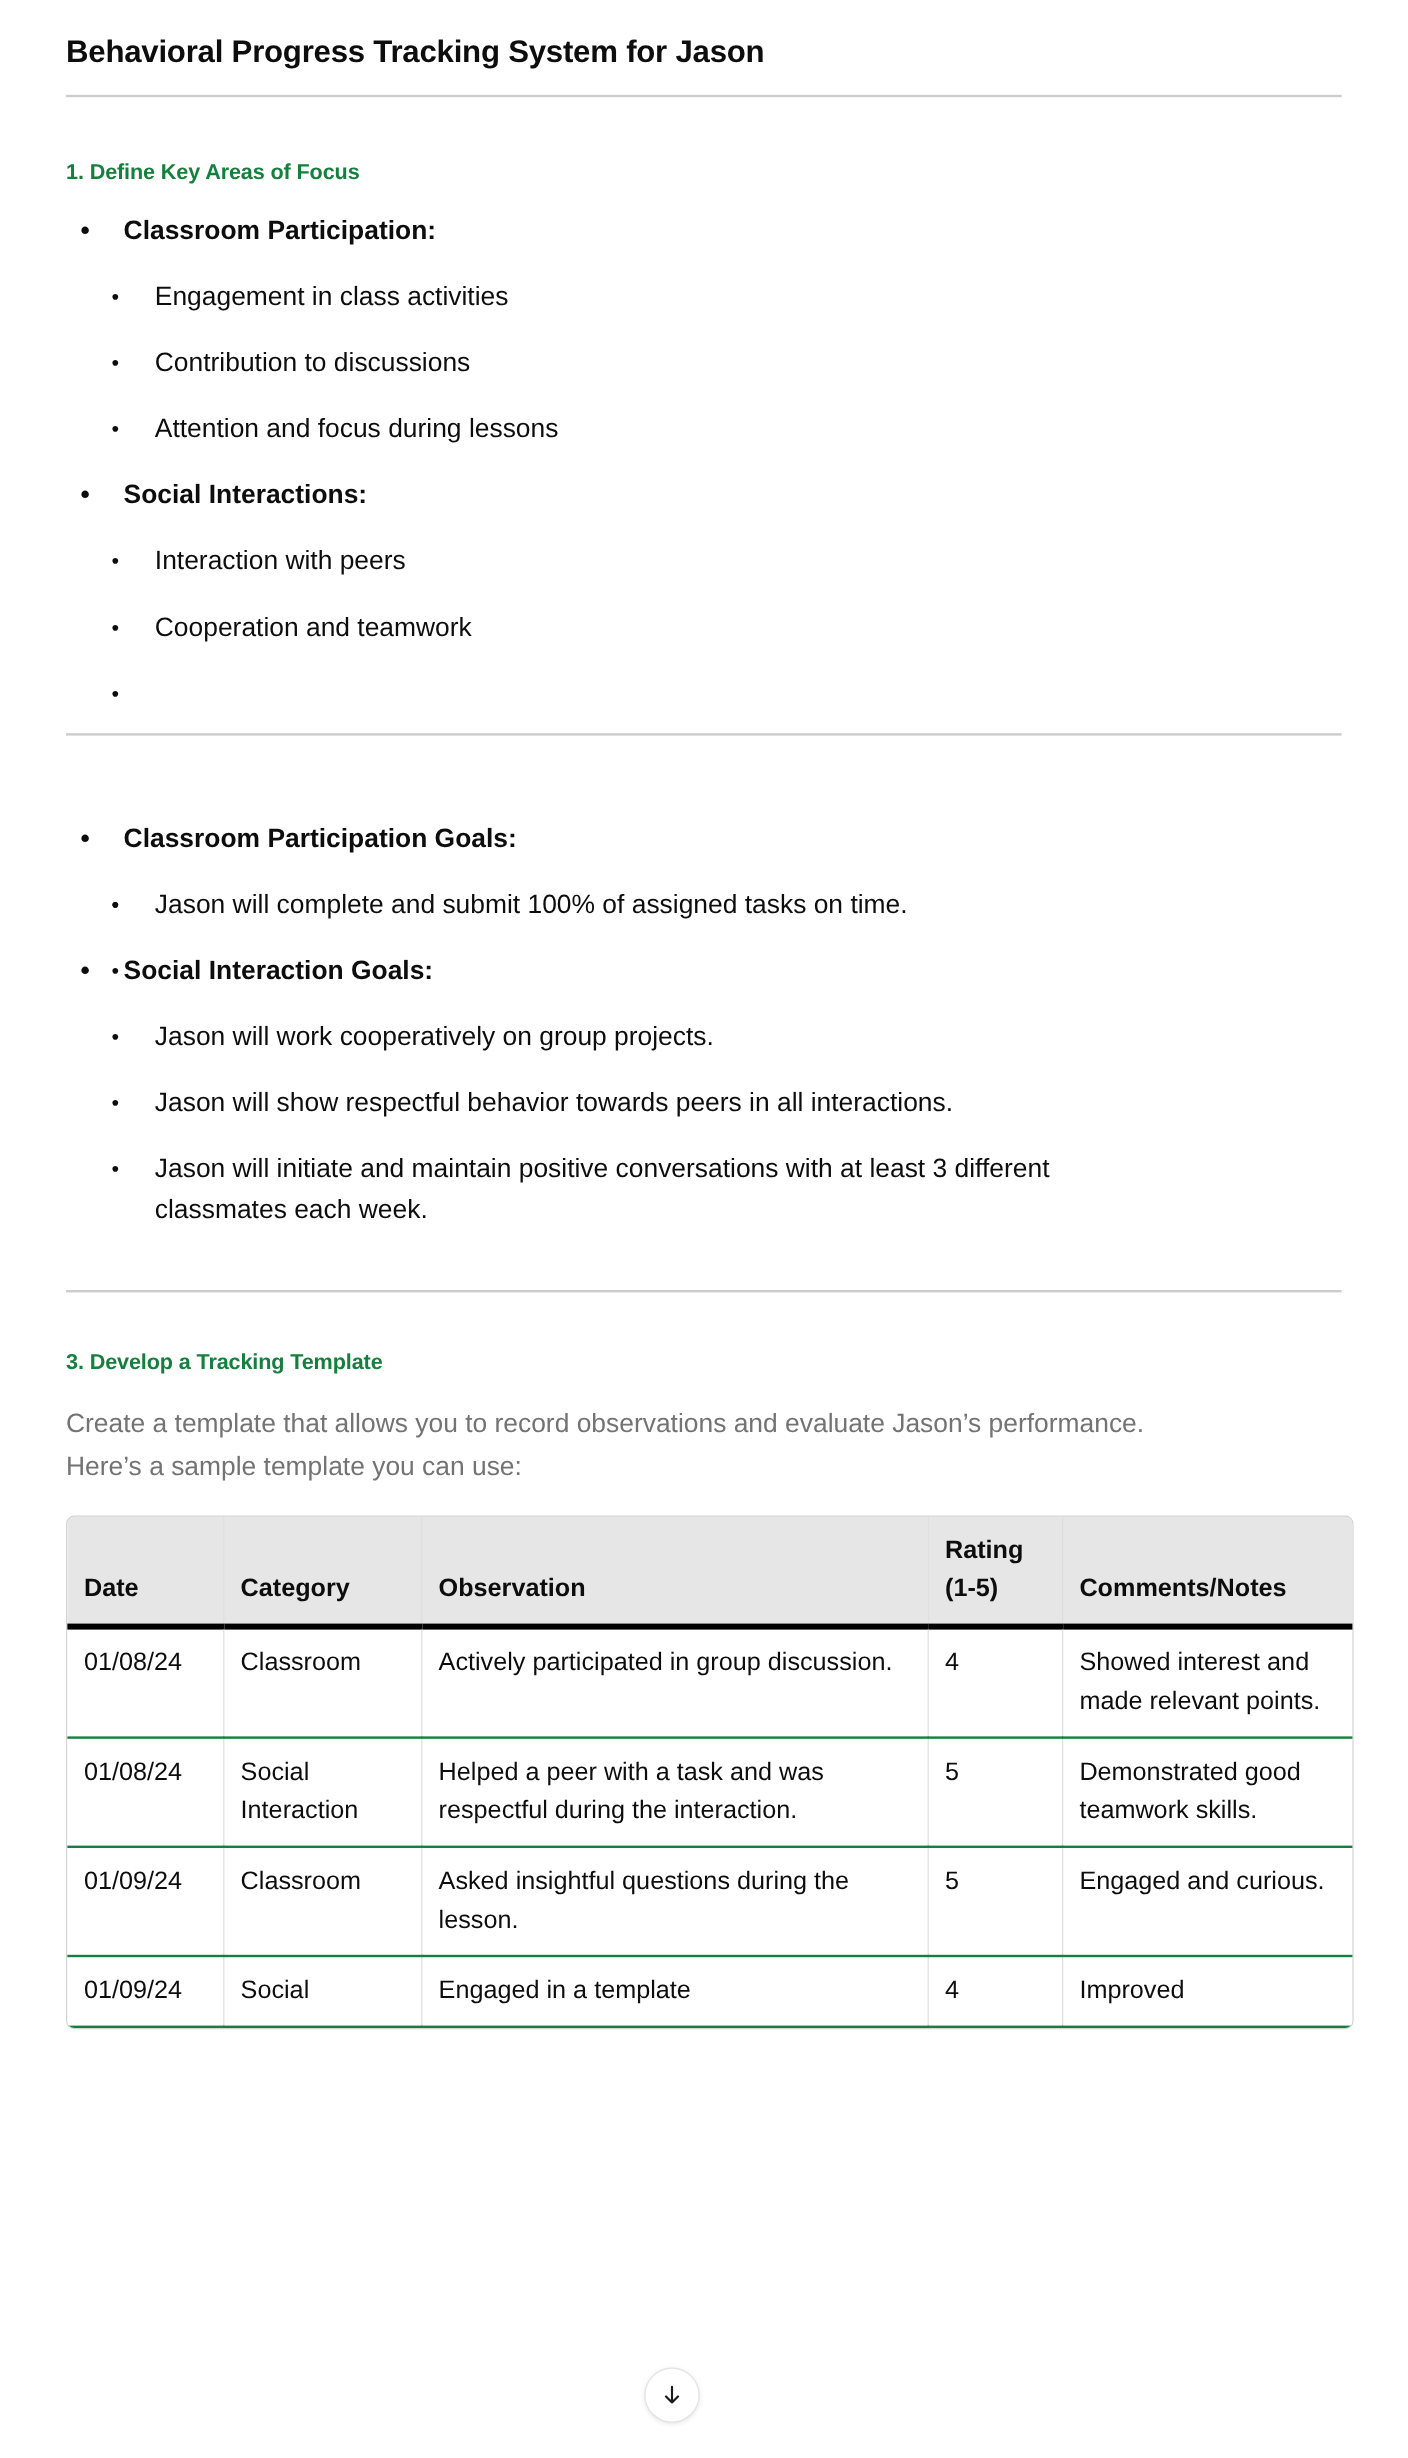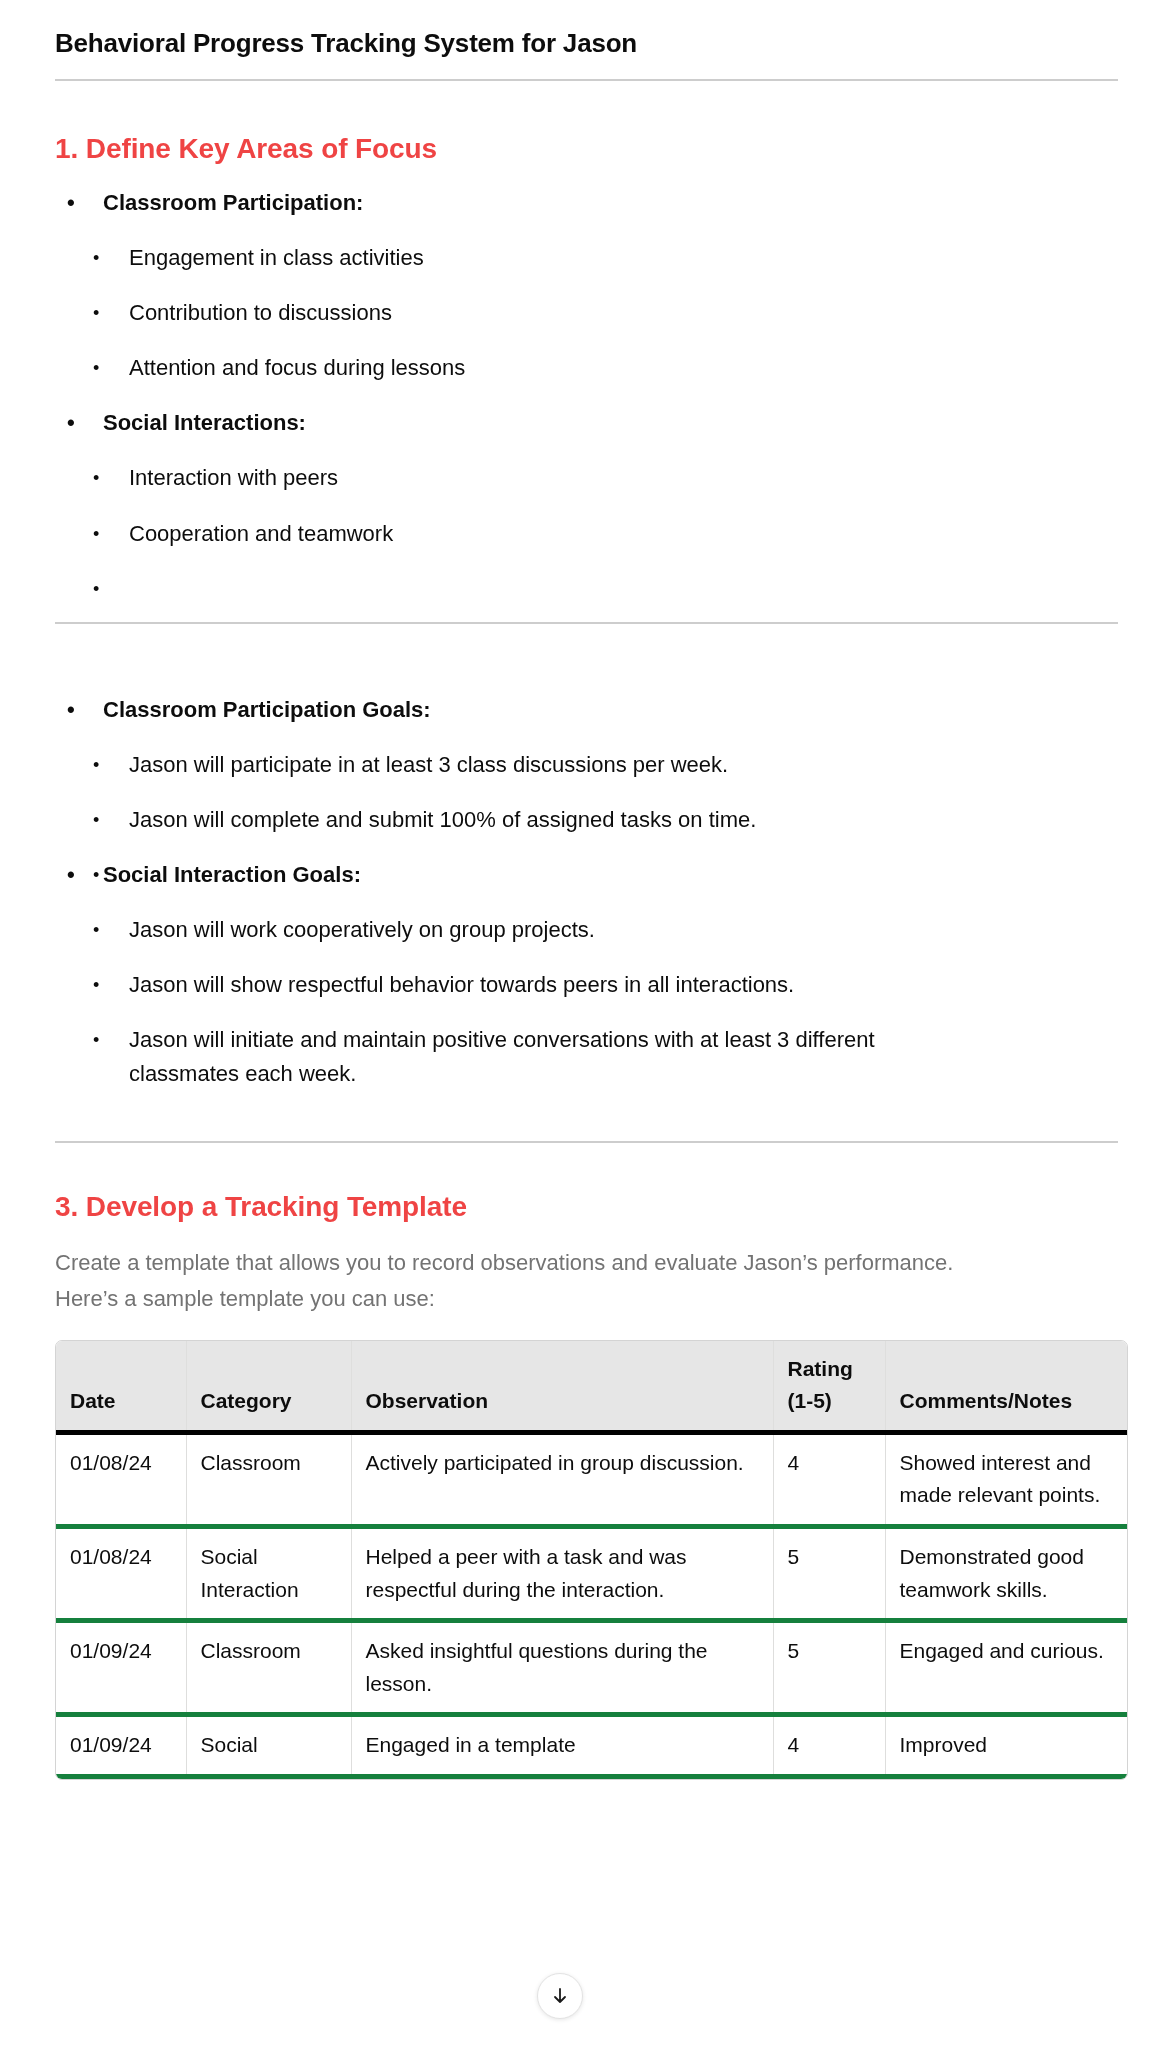--- a/index.html
+++ b/index.html
@@ -34,23 +34,23 @@
   }
   .title-rule {
     margin-top: 20px;
     height: 2px;
     background: #cdcdcd;
     width: 1063px;
   }
 
   
   .section-heading {
-    font-size: 28px;
+    font-size: 18px;
     font-weight: bold;
-    color: #ef4444;
+    color: #15803d;
     letter-spacing: -0.1px;
   }
 
   .section-rule {
     height: 2px;
     background: #cdcdcd;
     width: 1063px;
   }
 
   
@@ -136,21 +136,21 @@
   table.tracking td:last-child { border-right: none; }
 
   table.tracking thead th {
     background: #e6e6e6;
     font-weight: bold;
     height: 84px;
     vertical-align: bottom;
     padding-bottom: 12px;
     border-bottom: 5px solid #000000;
   }
-  table.tracking tbody tr { border-bottom: 5px solid #15803d; }
+  table.tracking tbody tr { border-bottom: 2px solid #15803d; }
   table.tracking tbody td { height: 40px; }
 
   .col-date { width: 130px; }
   .col-cat  { width: 165px; }
   .col-obs  { width: 422px; }
   .col-rate { width: 112px; }
   .col-note { width: 244px; }
 
   
   .scroll-btn {
@@ -239,21 +239,20 @@
   <ul class="lvl1">
     <li class="item-l1">
       <span class="bullet">•</span>
       <span>Classroom Participation Goals:</span>
     </li>
   </ul>
   <div class="sublist-wrap">
     <ul class="lvl2">
       <li class="item-l2">
         <span class="bullet">•</span>
-        <span>Jason will participate in at least 3 class discussions per week.</span>
       </li>
       <li class="item-l2">
         <span class="bullet">•</span>
         <span>Jason will complete and submit 100% of assigned tasks on time.</span>
       </li>
       <li class="item-l2">
         <span class="bullet">•</span>
       </li>
     </ul>
   </div>

